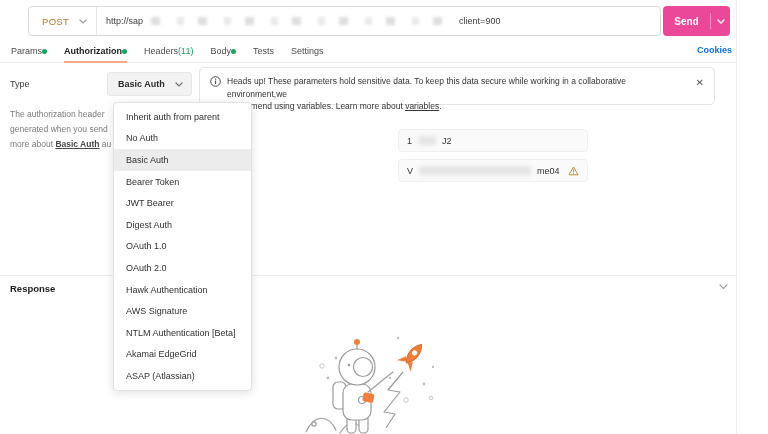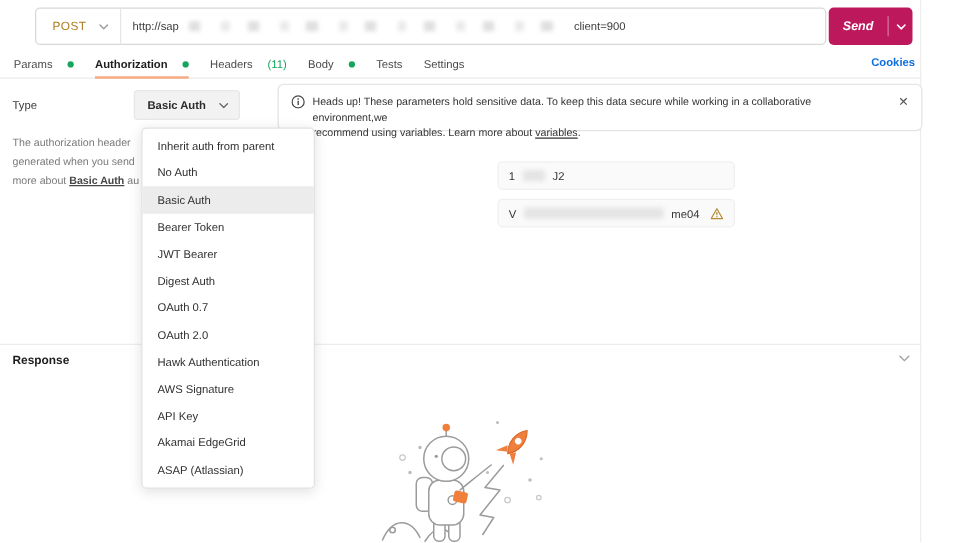--- a/index.html
+++ b/index.html
@@ -18,44 +18,44 @@
              background:#fff; display:flex; align-items:center; }
   #method { font-weight:normal; color:#ad7c1f; font-size:9.5px; letter-spacing:.3px; padding:0 10px 0 13px; }
   .chev { display:inline-flex; align-items:center; }
   #method-chev { padding-right:9px; }
   #req-vsep { width:1px; align-self:stretch; background:#e6e6e6; }
   #url { display:flex; align-items:center; padding-left:9px; font-size:9px; color:#3d3d3d; flex:1; white-space:nowrap; }
   .redact-url { width:300px; height:8px; margin:0 8px; border-radius:2px; filter:blur(1.6px);
     background:repeating-linear-gradient(90deg, rgba(90,90,90,.20) 0 9px, rgba(0,0,0,0) 9px 26px,
                rgba(90,90,90,.13) 26px 33px, rgba(0,0,0,0) 33px 47px); }
 
-  #send-btn { left:663px; top:6px; width:67px; height:30px; background:#be185d; border-radius:4px;
-              display:flex; align-items:center; color:#fff; cursor:pointer;font-style:italic; }
+  #send-btn { left:663px; top:6px; width:67px; height:30px; background:#ec4899; border-radius:4px;
+              display:flex; align-items:center; color:#fff; cursor:pointer; }
   #send-label { flex:1; text-align:center; font-weight:bold; font-size:10px; }
   #send-sep { width:1px; height:16px; background:rgba(255,255,255,.4); }
   #send-chev { width:19px; display:flex; justify-content:center; }
 
   
   #tabs-row { left:0; top:40px; width:737px; height:23px; border-bottom:1px solid #ececec;
               display:flex; align-items:center; padding-left:11px; gap:17px; }
-  .tab { display:flex; align-items:center; gap:12px; color:#4a4a4a; font-size:9px; height:100%; position:relative; cursor:pointer; }
+  .tab { display:flex; align-items:center; gap:0; color:#4a4a4a; font-size:9px; height:100%; position:relative; cursor:pointer; }
   .tab.active { color:#1d1d1d; font-weight:bold; }
   .tab.active::after { content:""; position:absolute; left:0; right:0; bottom:-1px; height:2px; background:#f7ab85; }
   .dot { width:5px; height:5px; border-radius:50%; background:#17a45c; }
   .count { color:#17a45c; }
   #cookies-link { left:697px; top:45px; color:#0f6fe0; font-weight:bold; font-size:9px; cursor:pointer; }
 
   
   #type-label { left:10px; top:79px; color:#3a3a3a; }
   #type-select { left:107px; top:72px; width:85px; height:24px; background:#f2f2f2; border:1px solid #e7e7e7;
                  border-radius:3px; display:flex; align-items:center; justify-content:space-between;
                  padding:0 8px 0 10px; cursor:pointer; }
   #type-select .val { font-weight:bold; color:#2b2b2b; }
 
-  #banner { left:222px; top:67px; width:516px; height:38px; border:1px solid #e4e4e4; border-radius:5px;
+  #banner { left:199px; top:67px; width:516px; height:38px; border:1px solid #e4e4e4; border-radius:5px;
             display:flex; align-items:flex-start; padding:7px 10px 0 10px; background:#fff; }
   #banner-text { flex:1; font-size:8.5px; line-height:12.5px; color:#333; margin-left:6px; }
   #banner-text .lnk { text-decoration:underline; cursor:pointer; }
   #banner-close { color:#555; font-size:10px; margin-left:8px; cursor:pointer; line-height:10px; padding-top:3px; }
 
   #auth-desc { left:10px; top:107px; width:121px; font-size:8.5px; line-height:15px; color:#7a7a7a; }
   #auth-desc .lnk { color:#474747; font-weight:bold; text-decoration:underline; cursor:pointer; }
 
   .field { position:absolute; left:398px; width:190px; height:23px; background:#fafafa; border:1px solid #efefef;
            border-radius:4px; display:flex; align-items:center; padding:0 8px; font-size:9px; color:#333; }
@@ -189,25 +189,25 @@
   </span>
 </div>
 
 <div class="abs" id="auth-menu">
   <div class="menu-item">Inherit auth from parent</div>
   <div class="menu-item">No Auth</div>
   <div class="menu-item selected">Basic Auth</div>
   <div class="menu-item">Bearer Token</div>
   <div class="menu-item">JWT Bearer</div>
   <div class="menu-item">Digest Auth</div>
-  <div class="menu-item">OAuth 0.7</div>
+  <div class="menu-item">OAuth 1.0</div>
   <div class="menu-item">OAuth 2.0</div>
   <div class="menu-item">Hawk Authentication</div>
   <div class="menu-item">AWS Signature</div>
-  <div class="menu-item">API Key</div>
+  <div class="menu-item">NTLM Authentication [Beta]</div>
   <div class="menu-item">Akamai EdgeGrid</div>
   <div class="menu-item">ASAP (Atlassian)</div>
 </div>
 
 <div class="abs" id="resp-divider"></div>
 <div class="abs" id="resp-title">Response</div>
 <span class="abs chev" id="resp-chev">
   <svg width="9" height="6" viewBox="0 0 9 6">
       <path d="M1 1l3.5 3.5L8 1" stroke="#9e9e9e" stroke-width="1.1" fill="none" stroke-linecap="round"></path>
     </svg>

